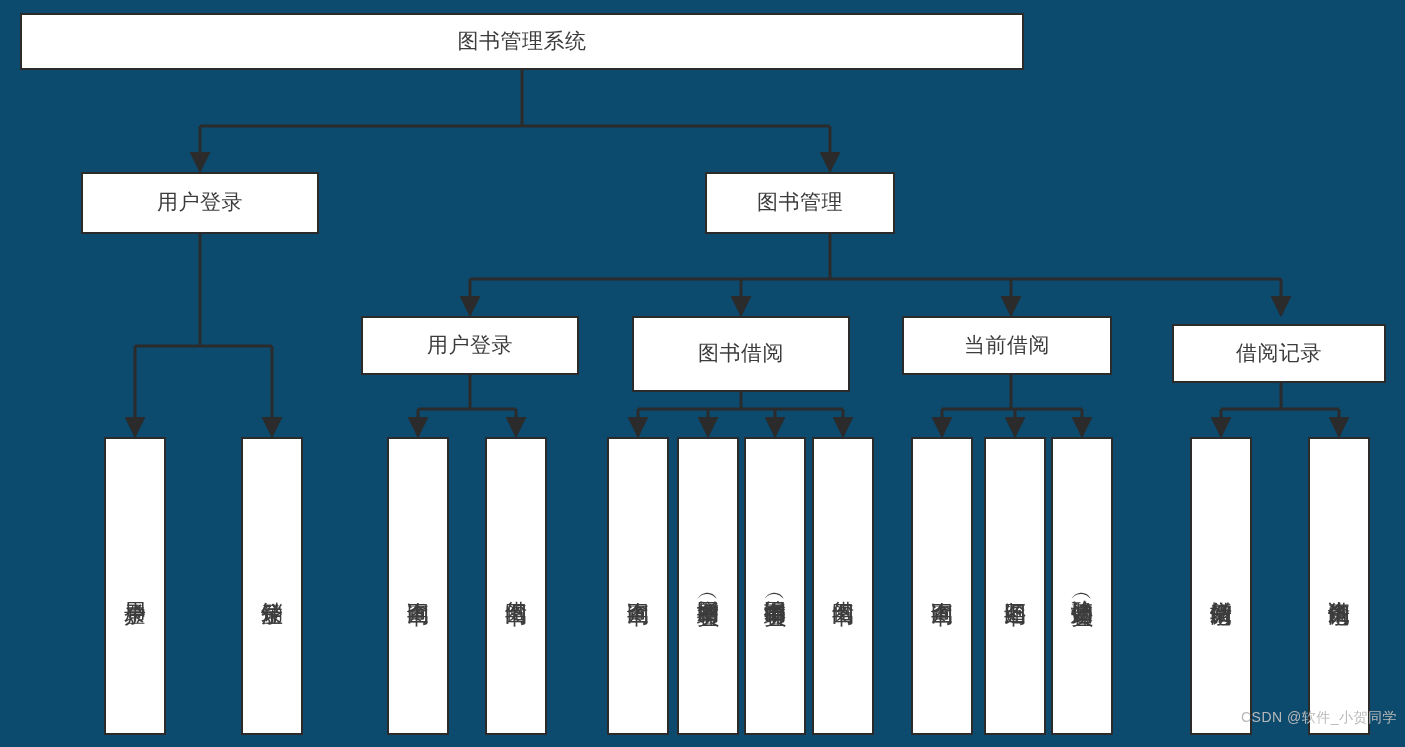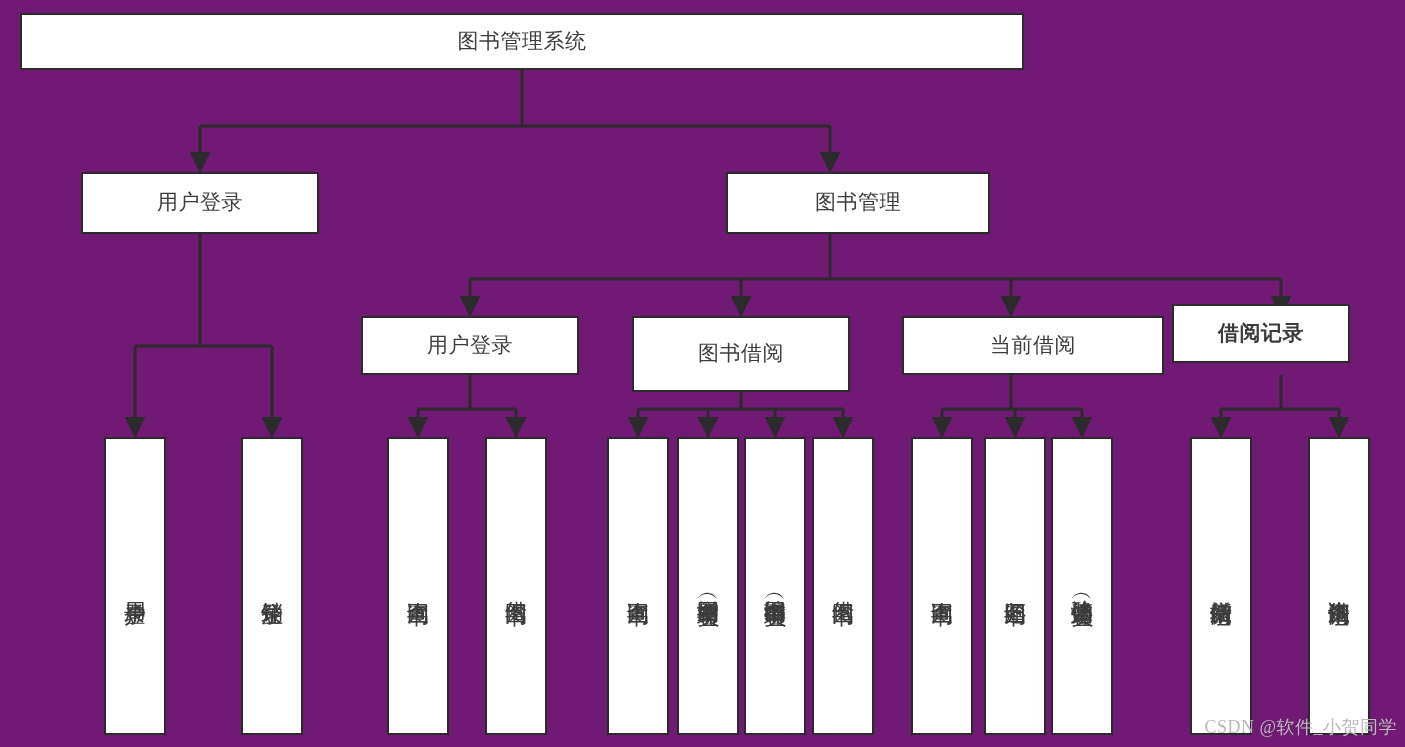--- a/index.html
+++ b/index.html
@@ -7,21 +7,21 @@
     padding: 0;
     background: #ffffff;
   }
   body {
     font-family: "DejaVu Sans", "Liberation Sans", sans-serif;
   }
   #canvas {
     position: relative;
     width: 1405px;
     height: 747px;
-    background: #701a75;
+    background: #0c4a6e;
     overflow: hidden;
   }
   #edges {
     position: absolute;
     left: 0;
     top: 0;
     width: 1405px;
     height: 747px;
     pointer-events: none;
   }
@@ -57,26 +57,26 @@
     text-orientation: upright;
     font-size: 22px;
     line-height: 1.18;
     white-space: nowrap;
     letter-spacing: 1px;
     max-height: 282px;
   }
   #watermark {
     position: absolute;
     right: 8px;
-    bottom: 8px;
-    font-size: 18px;
+    bottom: 20px;
+    font-size: 14px;
     color: #b9b9b9;
     letter-spacing: 0.5px;
     white-space: nowrap;
-    font-family: Liberation Serif, serif;
+    font-family: Liberation Sans, sans-serif;
   }
 </style>
 </head>
 <body>
 
 <div id="canvas">
 
   <svg id="edges" viewBox="0 0 1405 747" xmlns="http://www.w3.org/2000/svg">
     <defs>
       <marker id="arrow" viewBox="0 0 10 10" refX="9" refY="5" markerWidth="7" markerHeight="7" orient="auto-start-reverse">
@@ -120,33 +120,33 @@
       </g>
   </svg>
 
   <div id="nodes">
       <div class="node horiz" style="left: 20px; top: 13px; width: 1004px; height: 57px;">
         <span class="lbl">图书管理系统</span>
       </div>
       <div class="node horiz" style="left: 81px; top: 172px; width: 238px; height: 62px;">
         <span class="lbl">用户登录</span>
       </div>
-      <div class="node horiz" style="left: 726px; top: 172px; width: 264px; height: 62px;">
+      <div class="node horiz" style="left: 705px; top: 172px; width: 190px; height: 62px;">
         <span class="lbl">图书管理</span>
       </div>
       <div class="node horiz" style="left: 361px; top: 316px; width: 218px; height: 59px;">
         <span class="lbl">用户登录</span>
       </div>
       <div class="node horiz" style="left: 632px; top: 316px; width: 218px; height: 76px;">
         <span class="lbl">图书借阅</span>
       </div>
-      <div class="node horiz" style="left: 902px; top: 316px; width: 262px; height: 59px;">
+      <div class="node horiz" style="left: 902px; top: 316px; width: 210px; height: 59px;">
         <span class="lbl">当前借阅</span>
       </div>
-      <div class="node horiz" style="left: 1172px; top: 304px; width: 178px; height: 59px; font-weight: bold;">
+      <div class="node horiz" style="left: 1172px; top: 324px; width: 214px; height: 59px;">
         <span class="lbl">借阅记录</span>
       </div>
       <div class="node vert" style="left: 104px; top: 437px; width: 62px; height: 298px;">
         <span class="lbl">用户登录</span>
       </div>
       <div class="node vert" style="left: 241px; top: 437px; width: 62px; height: 298px;">
         <span class="lbl">注销登录</span>
       </div>
       <div class="node vert" style="left: 387px; top: 437px; width: 62px; height: 298px;">
         <span class="lbl">查询图书</span>

